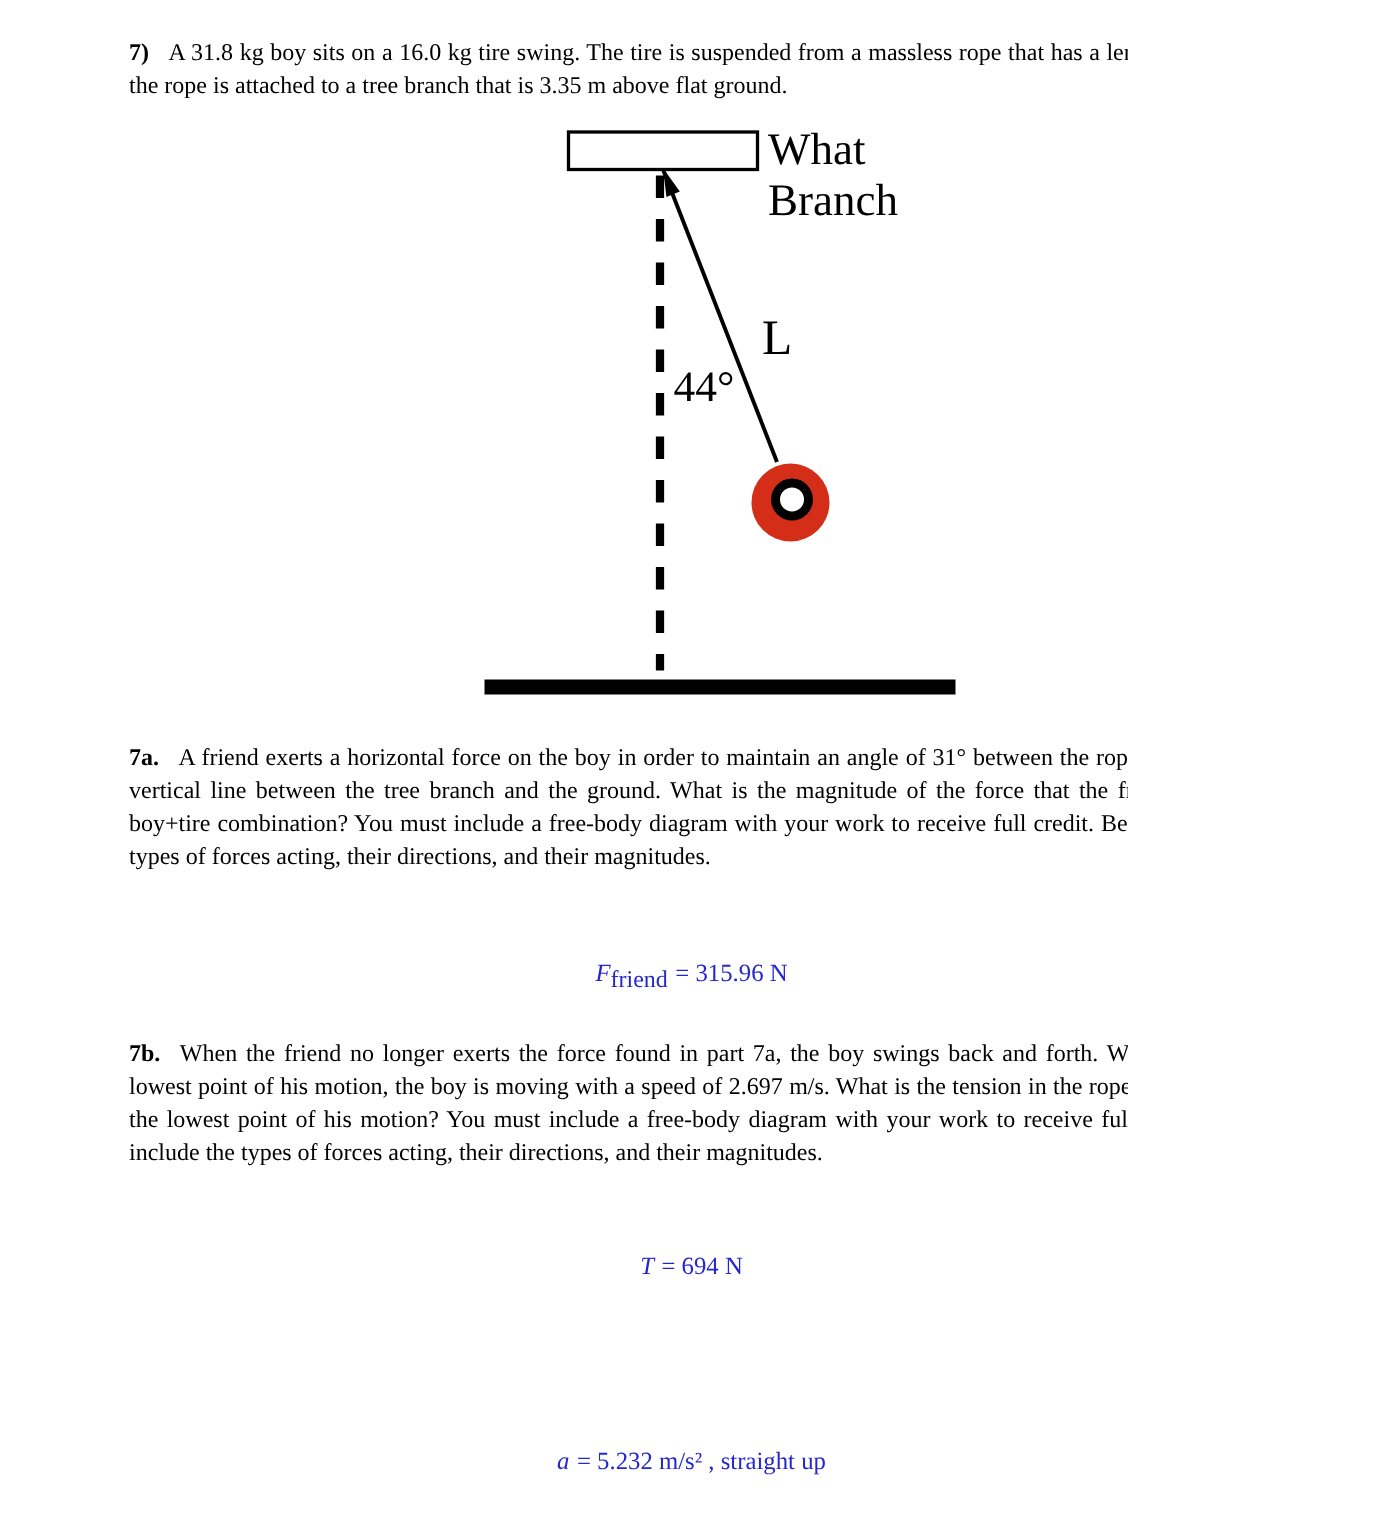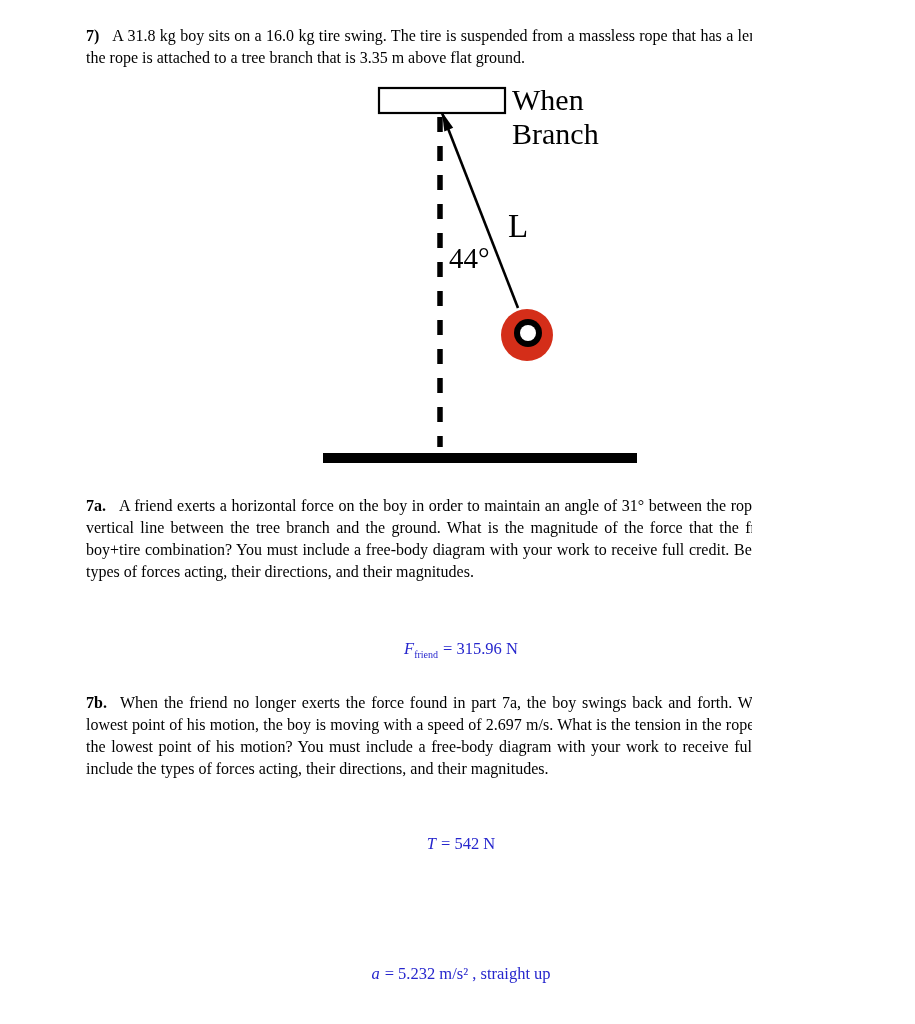--- a/index.html
+++ b/index.html
@@ -74,21 +74,21 @@
   .eq-body {
     position: absolute;
     left: 0;
     right: 40px;
     text-align: center;
     white-space: nowrap;
   }
   .eq-var { font-style: italic; }
   .eq-sub {
     font-style: normal;
-    font-size: 10px;
+    font-size: 16px;
   }
   .eq-rhs { margin-left: 5px; }
   .eq-num {
     position: absolute;
     right: 0;
     top: 0;
   }
 </style>
 </head>
 <body>
@@ -108,38 +108,38 @@
 
       <polygon points="124,28 126.3,47.4 135.2,43.7" fill="#000000"></polygon>
 
       <circle cx="209" cy="251" r="26" fill="var(--tire-red, #d42e19)"></circle>
       <circle cx="210" cy="249" r="14" fill="#000000"></circle>
       <circle cx="210" cy="249" r="8" fill="#ffffff"></circle>
 
       <rect x="5" y="369" width="314" height="10" fill="#000000"></rect>
     </svg>
     <div class="dlabel tree-label">
-      <div>When</div>
+      <div>What</div>
       <div>Branch</div>
     </div>
     <div class="dlabel rope-label">L</div>
     <div class="dlabel angle-label">44°</div>
   </div>
 
   <p class="para" style="top:495px"><b class="plabel">7a.</b><span>A friend exerts a </span><span class="ul">horizontal</span><span> force on the boy in order to maintain an angle of 31° between the rope and an imaginary vertical line between the tree branch and the ground. What is the magnitude of the force that the friend exerts on the boy+tire combination? You must include a free-body diagram with your work to receive full credit. Be sure to include the types of forces acting, their directions, and their magnitudes.</span></p>
 
   <div class="equation" style="top:638px">
     <span class="eq-body"><i class="eq-var">F</i><sub class="eq-sub">friend</sub><span class="eq-rhs">= 315.96 N</span></span>
     <span class="eq-num">(1)</span>
   </div>
 
   <p class="para" style="top:692px"><b class="plabel">7b.</b><span>When the friend no longer exerts the force found in part 7a, the boy swings back and forth. When he reaches the lowest point of his motion, the boy is moving with a speed of 2.697 m/s. What is the tension in the rope when the boy is at the lowest point of his motion? You must include a free-body diagram with your work to receive full credit. Be sure to include the types of forces acting, their directions, and their magnitudes.</span></p>
 
   <div class="equation" style="top:833px">
-    <span class="eq-body"><i class="eq-var">T</i><sub class="eq-sub"></sub><span class="eq-rhs">= 542 N</span></span>
+    <span class="eq-body"><i class="eq-var">T</i><sub class="eq-sub"></sub><span class="eq-rhs">= 694 N</span></span>
     <span class="eq-num">(2)</span>
   </div>
 
 
   <div class="equation" style="top:963px">
     <span class="eq-body"><i class="eq-var">a</i><sub class="eq-sub"></sub><span class="eq-rhs">= 5.232 m/s² , straight up</span></span>
     <span class="eq-num">(3)</span>
   </div>
 
 </div>

